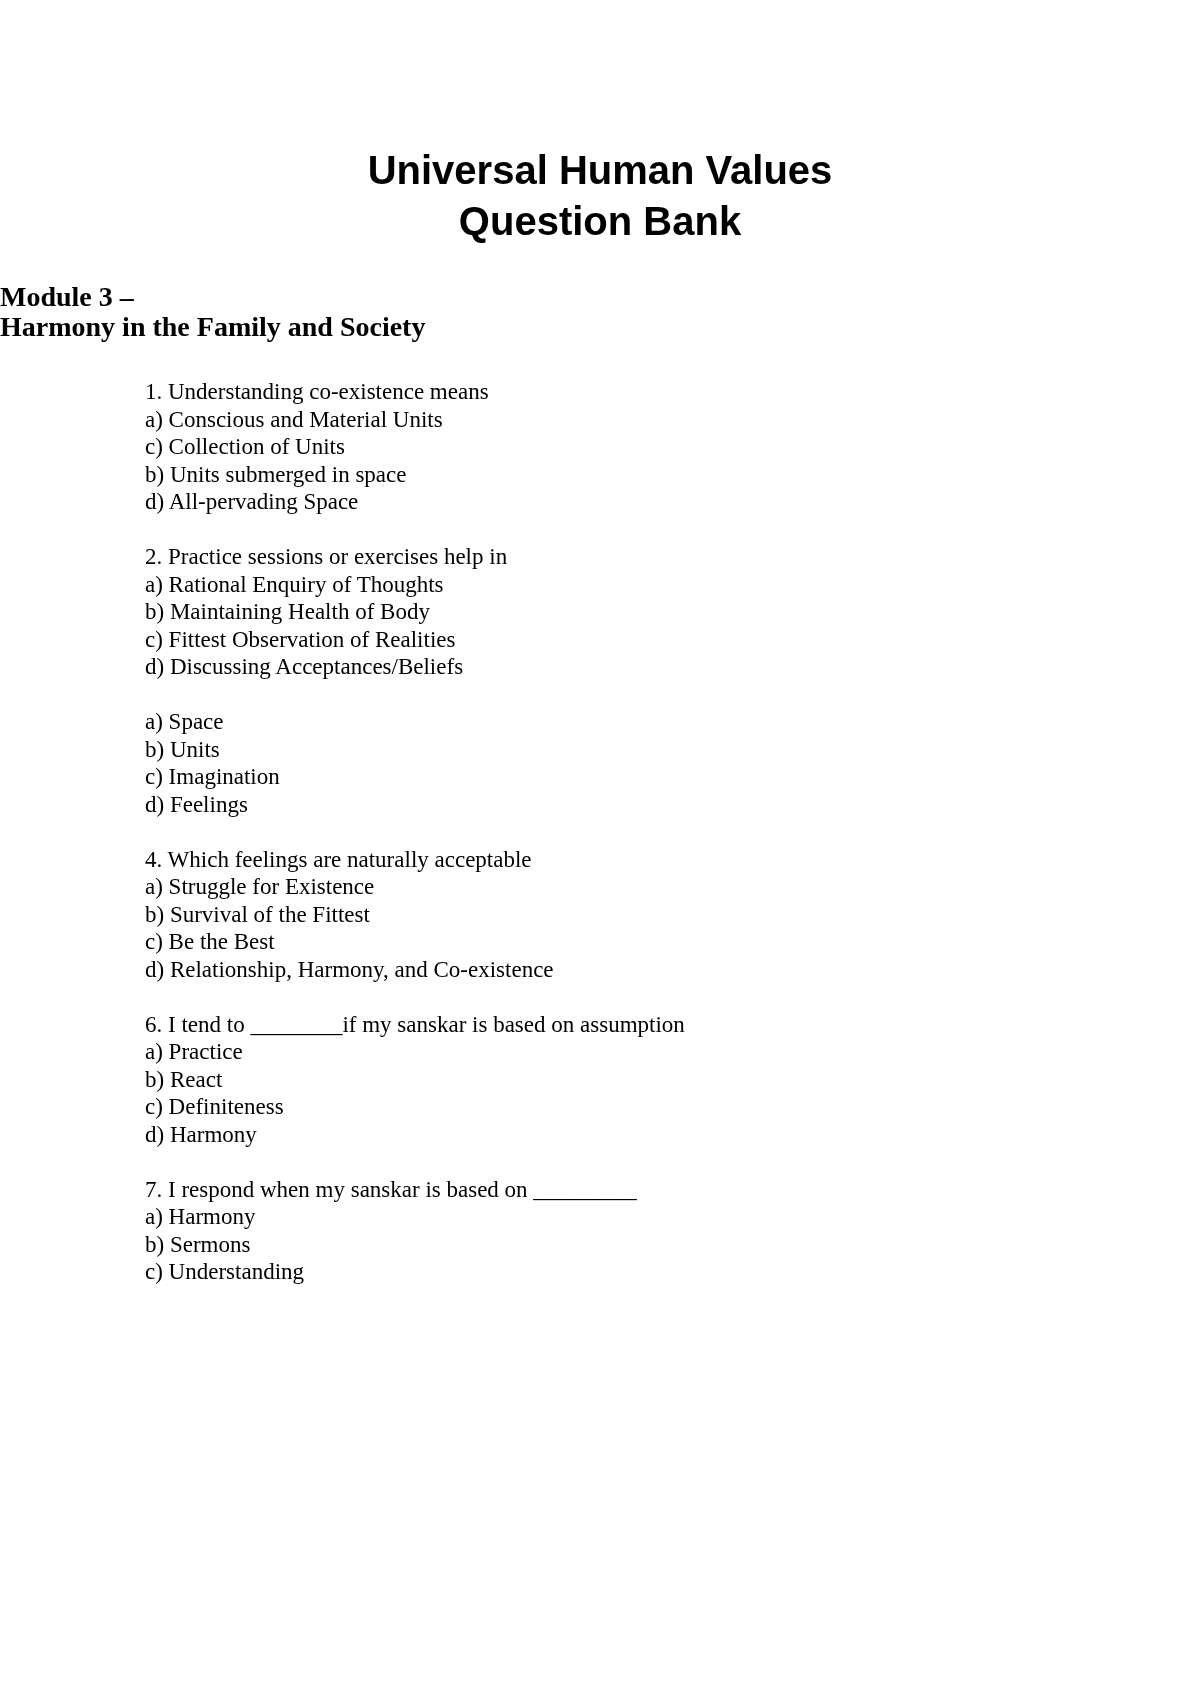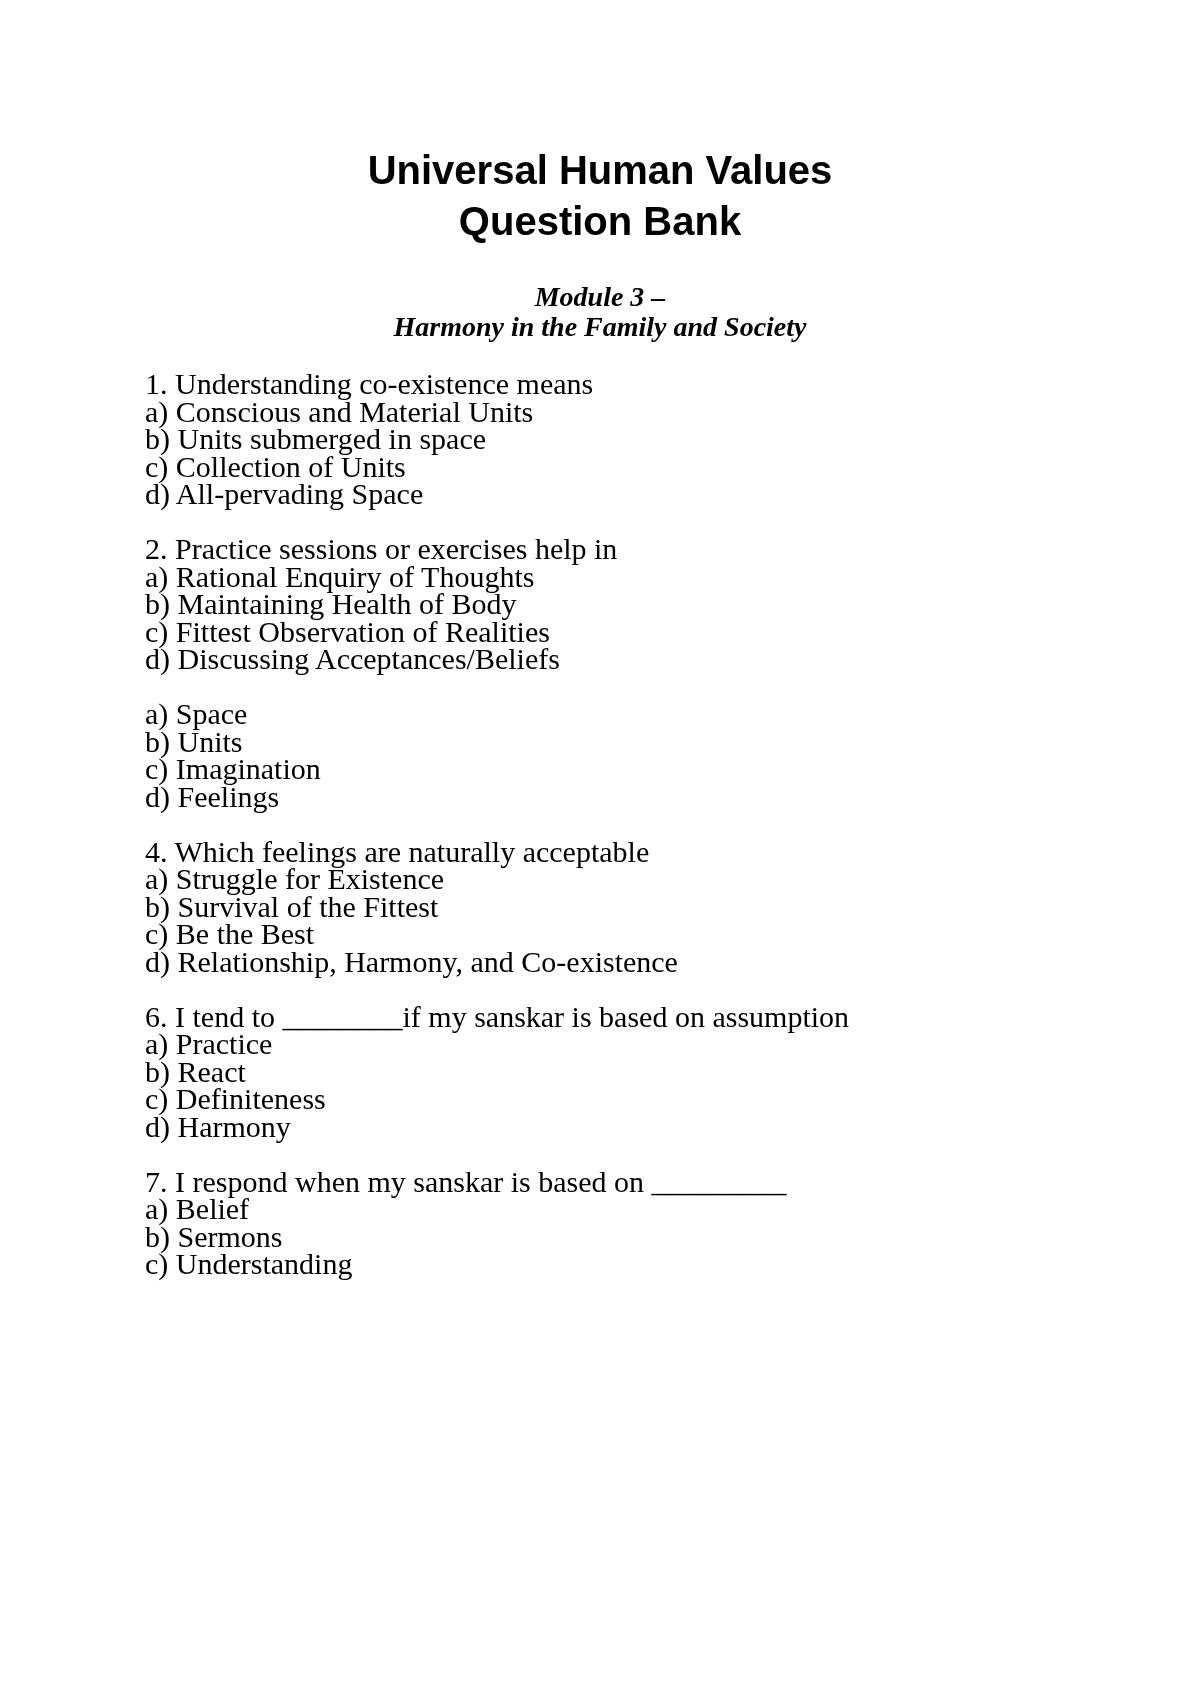--- a/index.html
+++ b/index.html
@@ -20,34 +20,33 @@
     padding-top: 145px;
     text-align: center;
     font-family: "Liberation Sans", sans-serif;
     font-weight: bold;
     font-size: 40px;
     line-height: 51px;
     color: #000000;
   }
   .module-heading {
     margin: 35px 0 0 0;
-    text-align: center;
+    text-align: left;
     font-family: "Liberation Serif", serif;
     font-weight: bold;
     font-size: 28px;
     line-height: 30px;
     color: #000000;
-    font-style: italic;
   }
   .questions {
-    margin-top: 28px;
+    margin-top: 36px;
     padding-left: 145px;
     padding-right: 60px;
     font-family: "Liberation Serif", serif;
-    font-size: 30px;
+    font-size: 23px;
     line-height: 27.5px;
     color: #000000;
   }
   .q-block + .q-block {
     margin-top: 27.5px;
   }
   .q-line {
     white-space: nowrap;
   }
 </style>
@@ -64,22 +63,22 @@
   <h2 class="module-heading">
     <span>Module 3 –</span><br>
     <span>Harmony in the Family and Society</span>
   </h2>
 
   <div class="questions">
 
     <section class="q-block">
       <div class="q-line">1. Understanding co-existence means</div>
       <div class="q-line">a) Conscious and Material Units</div>
+      <div class="q-line">c) Collection of Units</div>
       <div class="q-line">b) Units submerged in space</div>
-      <div class="q-line">c) Collection of Units</div>
       <div class="q-line">d) All-pervading Space</div>
     </section>
 
     <section class="q-block">
       <div class="q-line">2. Practice sessions or exercises help in</div>
       <div class="q-line">a) Rational Enquiry of Thoughts</div>
       <div class="q-line">b) Maintaining Health of Body</div>
       <div class="q-line">c) Fittest Observation of Realities</div>
       <div class="q-line">d) Discussing Acceptances/Beliefs</div>
     </section>
@@ -103,19 +102,19 @@
     <section class="q-block">
       <div class="q-line">6. I tend to ________if my sanskar is based on assumption</div>
       <div class="q-line">a) Practice</div>
       <div class="q-line">b) React</div>
       <div class="q-line">c) Definiteness</div>
       <div class="q-line">d) Harmony</div>
     </section>
 
     <section class="q-block">
       <div class="q-line">7. I respond when my sanskar is based on _________</div>
-      <div class="q-line">a) Belief</div>
+      <div class="q-line">a) Harmony</div>
       <div class="q-line">b) Sermons</div>
       <div class="q-line">c) Understanding</div>
     </section>
 
   </div>
 </div>
 
 </body></html>

